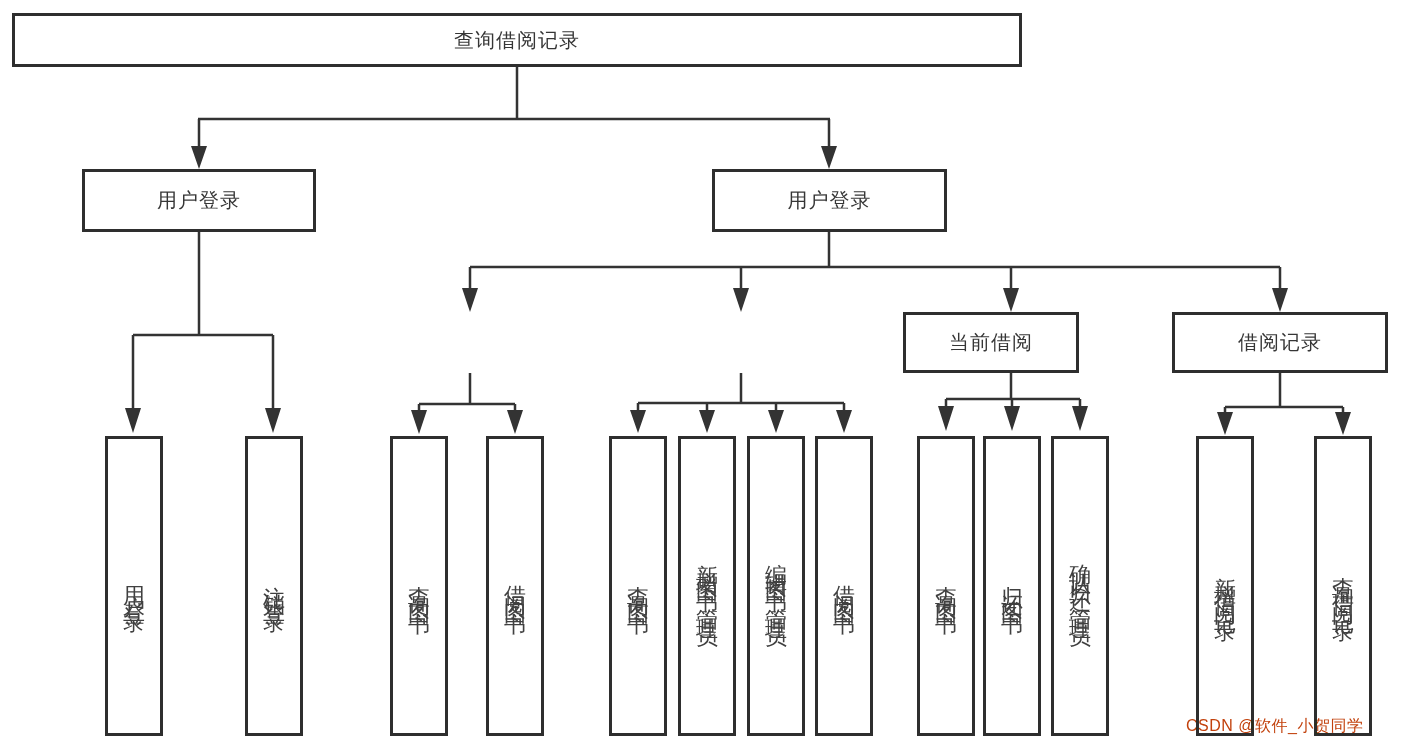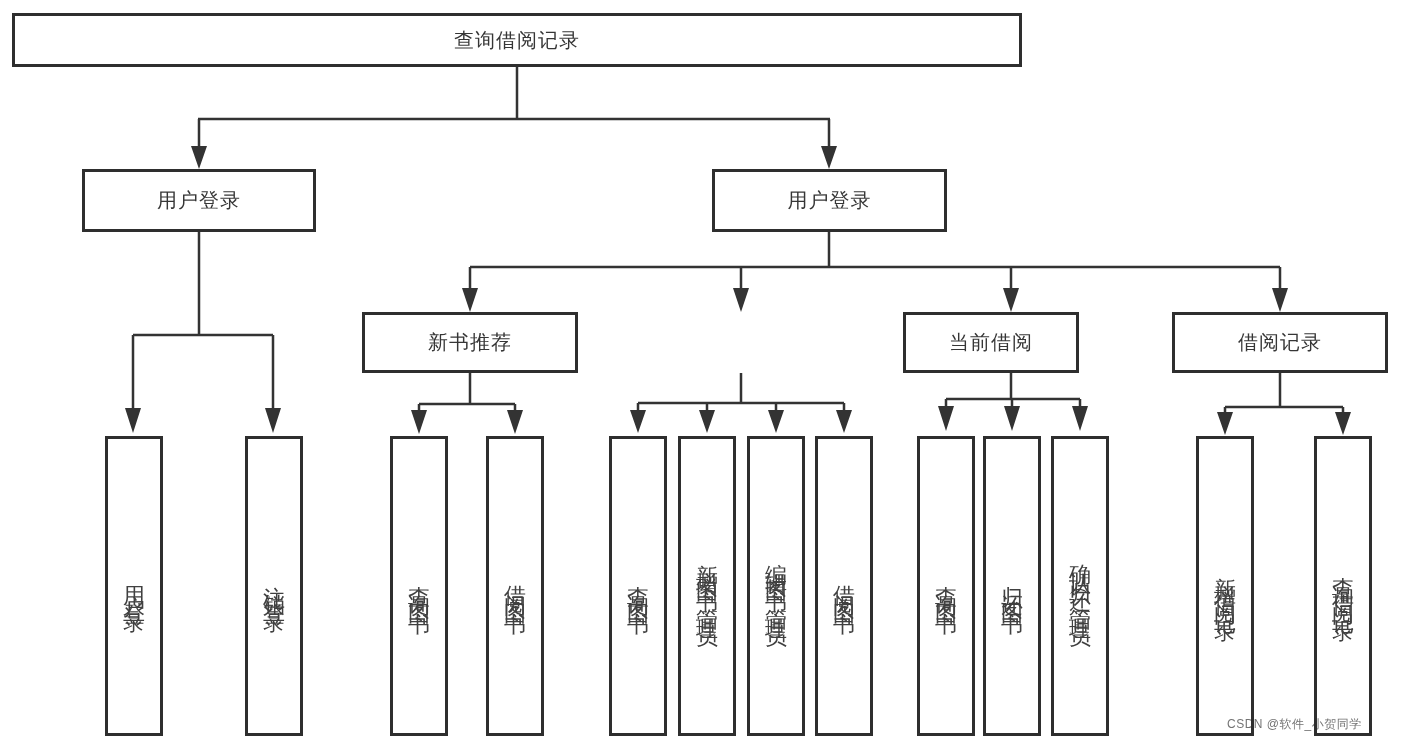--- a/index.html
+++ b/index.html
@@ -17,22 +17,22 @@
     color:#363636; z-index:2;
   }
   .box.h { font-size:20px; letter-spacing:1px; white-space:nowrap; }
   .box.v {
     writing-mode:vertical-rl; text-orientation:mixed;
     font-size:22px; letter-spacing:9px; line-height:1;
     color:#404040;
   }
   .watermark {
     position:absolute; left:1186px; top:716px; z-index:3;
-    font-size:12px; color:#737373; white-space:nowrap;
-    mix-blend-mode:darken; letter-spacing:0.5px;margin-left:41px;
+    font-size:16px; color:#c2410c; white-space:nowrap;
+    mix-blend-mode:darken; letter-spacing:0.5px;
   }
 </style>
 </head>
 <body>
 
 <div class="canvas">
 
   <svg class="connectors" width="1405" height="747" viewBox="0 0 1405 747">
     <path d="M517 67V120 M198 119H830 M199 119V148 M829 119V148
              M199 232V336 M133 335H273 M133 335V410 M273 335V410
@@ -48,21 +48,20 @@
              M630 410H646L638 433Z M699 410H715L707 433Z M768 410H784L776 433Z M836 410H852L844 433Z
              M938 406H954L946 431Z M1004 406H1020L1012 431Z M1072 406H1088L1080 431Z
              M1217 412H1233L1225 435Z M1335 412H1351L1343 435Z" fill="#333333" stroke="none"></path>
   </svg>
 
   <div class="box h" style="left:12px;top:13px;width:1010px;height:54px">查询借阅记录</div>
 
   <div class="box h" style="left:82px;top:169px;width:234px;height:63px">用户登录</div>
   <div class="box h" style="left:712px;top:169px;width:235px;height:63px">用户登录</div>
 
-  <div class="box h" style="left:362px;top:312px;width:216px;height:61px">新书推荐</div>
   <div class="box h" style="left:903px;top:312px;width:176px;height:61px">当前借阅</div>
   <div class="box h" style="left:1172px;top:312px;width:216px;height:61px">借阅记录</div>
 
   <div class="box v" style="left:105px;top:436px;width:58px;height:300px">用户登录</div>
   <div class="box v" style="left:245px;top:436px;width:58px;height:300px">注销登录</div>
 
   <div class="box v" style="left:390px;top:436px;width:58px;height:300px">查询图书</div>
   <div class="box v" style="left:486px;top:436px;width:58px;height:300px">借阅图书</div>
 
   <div class="box v" style="left:609px;top:436px;width:58px;height:300px">查询图书</div>

